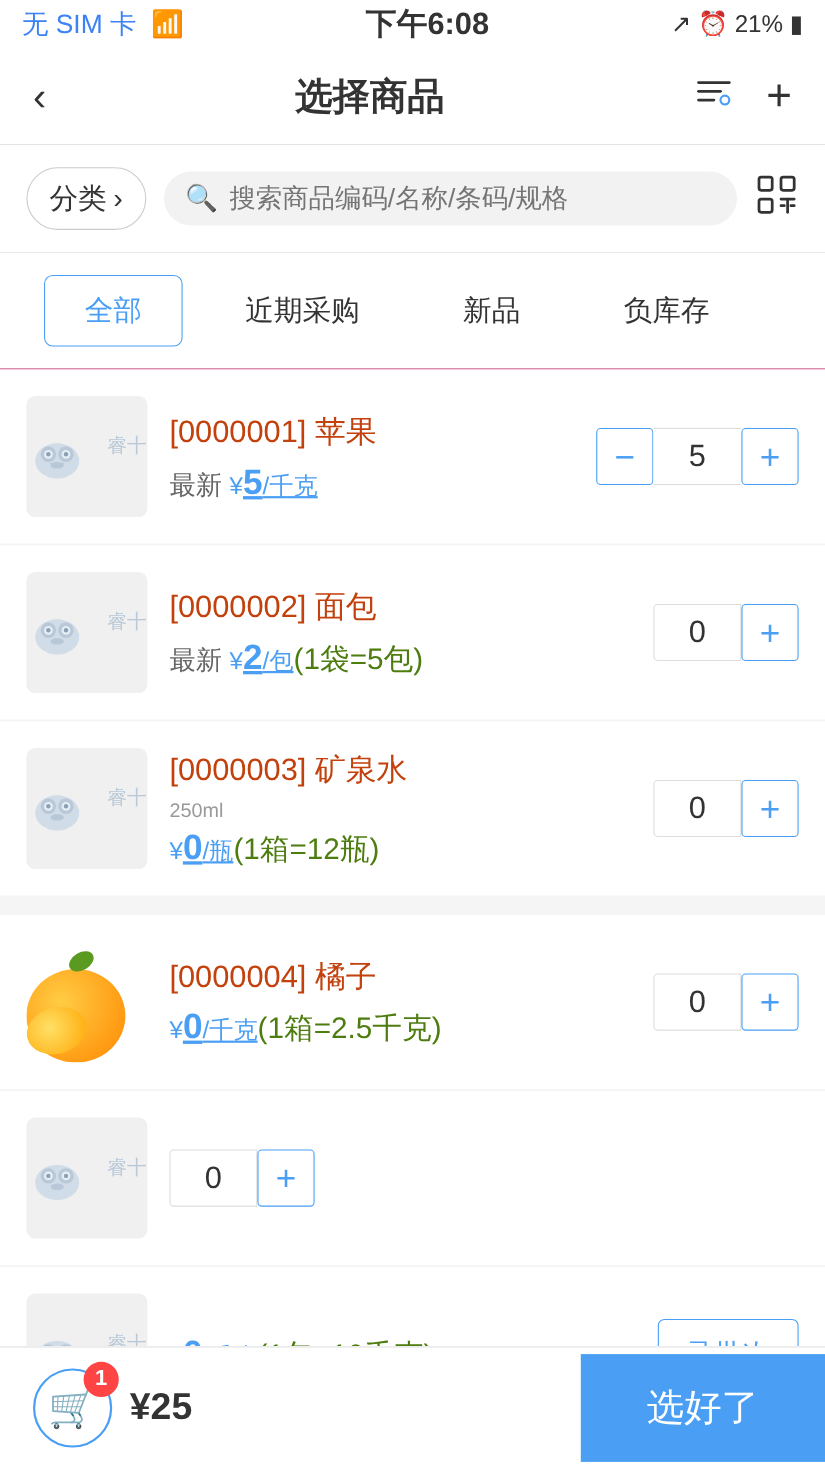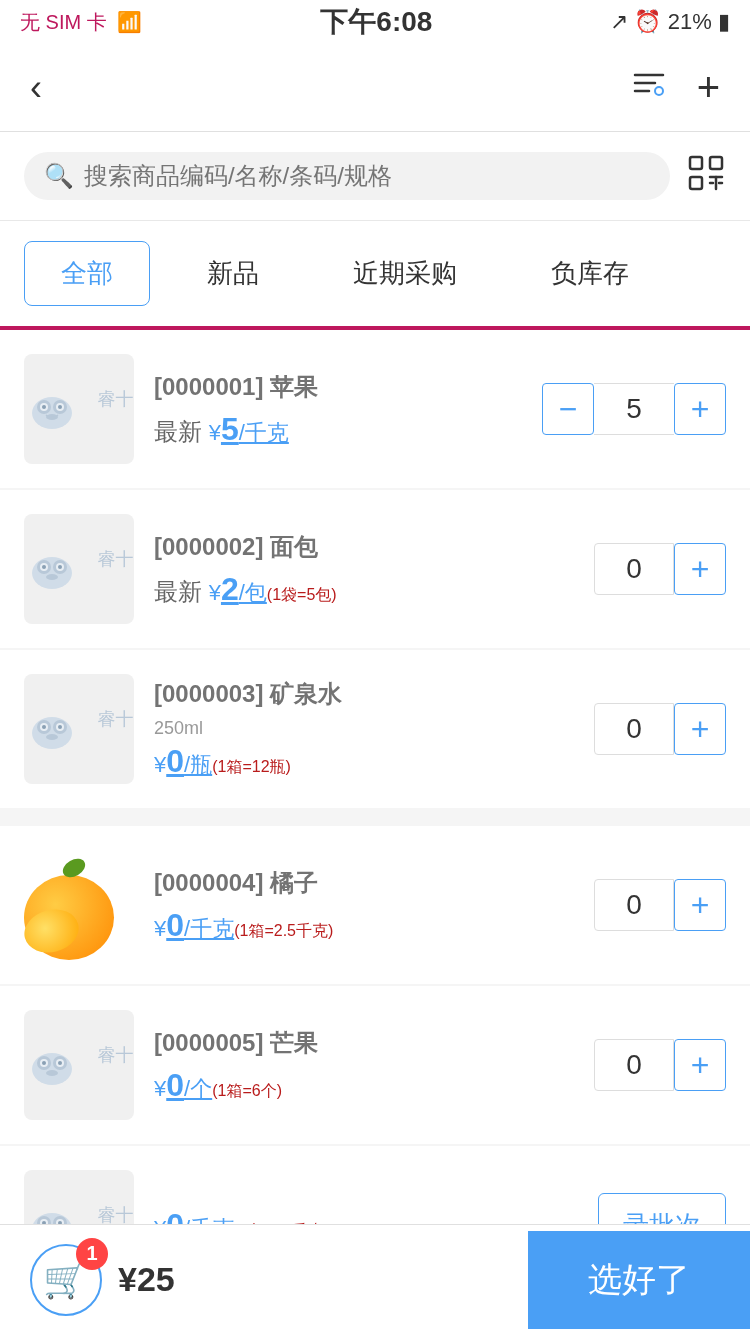--- a/index.html
+++ b/index.html
@@ -10,21 +10,21 @@
     .status-bar {
       background: #fff;
       height: 44px;
       display: flex;
       align-items: center;
       justify-content: space-between;
       padding: 0 20px;
       font-size: 26px;
       font-weight: 500;
     }
-    .status-left { font-size: 20px; color: #be185d; }
+    .status-left { font-size: 24px; color: #3b82f6; }
     .status-center { font-size: 28px; font-weight: 600; color: #333; }
     .status-right { display: flex; align-items: center; gap: 6px; font-size: 22px; color: #333; }
 
     
     .nav-bar {
       background: #fff;
       height: 88px;
       display: flex;
       align-items: center;
       justify-content: space-between;
@@ -76,23 +76,23 @@
       width: 100%;
       outline: none;
     }
     .scan-icon { color: #333; font-size: 30px; cursor: pointer; }
 
     
     .filter-tabs {
       background: #fff;
       display: flex;
       align-items: flex-end;
-      padding: 20px 24px;
+      padding: 20px 40px;
       gap: 20px;
-      border-bottom: 4px solid #be185d;
+      border-bottom: 1px solid #be185d;
     }
     .filter-tab {
       padding: 14px 36px;
       border-radius: 8px;
       font-size: 26px;
       cursor: pointer;
       border: 1px solid transparent;
       color: #333;
       background: #fff;
     }
@@ -129,27 +129,27 @@
       overflow: hidden;
     }
     .owl-logo {
       display: flex;
       flex-direction: row;
       align-items: flex-start;
       gap: 19px;
     }
 
     .product-info { flex: 1; }
-    .product-name { font-size: 24px; color: #737373; margin-bottom: 8px; font-weight: 700; }
+    .product-name { font-size: 28px; color: #c2410c; margin-bottom: 8px; font-weight: 400; }
     .product-spec { font-size: 18px; color: #999; margin-bottom: 4px; }
     .product-price { font-size: 24px; color: #333; }
     .price-currency { color: #4a9ff5; font-size: 22px; }
     .price-number { color: #4a9ff5; font-size: 32px; font-weight: 600; text-decoration: underline; }
     .price-unit { color: #4a9ff5; font-size: 22px; text-decoration: underline; }
-    .price-extra { color: #b91c1c; font-size: 16px; }
+    .price-extra { color: #4d7c0f; font-size: 27px; }
     .price-prefix { color: #666; font-size: 24px; }
 
     .quantity-control {
       display: flex;
       align-items: center;
       gap: 0;
       flex-shrink: 0;
     }
     .qty-btn {
       width: 52px;
@@ -266,55 +266,60 @@
   <span class="status-right">
     <span>↗</span>
     <span>⏰</span>
     <span>21%</span>
     <span>▮</span>
   </span>
 </div>
 
 <div class="nav-bar">
   <span class="nav-back">‹</span>
+  <span class="nav-title">选择商品</span>
   <div class="nav-actions">
     <span class="nav-filter-icon">
       <svg width="36" height="36" viewBox="0 0 36 36" fill="none">
         <line x1="4" y1="10" x2="32" y2="10" stroke="#333" stroke-width="2.5" stroke-linecap="round"></line>
         <line x1="4" y1="18" x2="24" y2="18" stroke="#333" stroke-width="2.5" stroke-linecap="round"></line>
         <line x1="4" y1="26" x2="18" y2="26" stroke="#333" stroke-width="2.5" stroke-linecap="round"></line>
         <circle cx="28" cy="26" r="4" stroke="#4a9ff5" stroke-width="2" fill="none"></circle>
       </svg>
     </span>
     <span class="nav-add-icon" style="font-size:40px; color:#333; font-weight:300;">+</span>
   </div>
 </div>
 
 <div class="search-bar">
+  <button class="category-btn">
+    <span>分类</span>
+    <span>›</span>
+  </button>
   <div class="search-input-wrap">
     <span class="search-icon">🔍</span>
     <input class="search-input" type="text" placeholder="搜索商品编码/名称/条码/规格" style="">
   </div>
   <span class="scan-icon">
     <svg width="40" height="40" viewBox="0 0 40 40" fill="none">
       <rect x="4" y="4" width="12" height="12" rx="2" stroke="#333" stroke-width="2.5" fill="none"></rect>
       <rect x="24" y="4" width="12" height="12" rx="2" stroke="#333" stroke-width="2.5" fill="none"></rect>
       <rect x="4" y="24" width="12" height="12" rx="2" stroke="#333" stroke-width="2.5" fill="none"></rect>
       <line x1="24" y1="24" x2="36" y2="24" stroke="#333" stroke-width="2.5" stroke-linecap="round"></line>
       <line x1="30" y1="24" x2="30" y2="36" stroke="#333" stroke-width="2.5" stroke-linecap="round"></line>
       <line x1="24" y1="30" x2="27" y2="30" stroke="#333" stroke-width="2.5" stroke-linecap="round"></line>
       <line x1="33" y1="30" x2="36" y2="30" stroke="#333" stroke-width="2.5" stroke-linecap="round"></line>
     </svg>
   </span>
 </div>
 
 <div class="filter-tabs">
   <button class="filter-tab active">全部</button>
+  <button class="filter-tab">近期采购</button>
   <button class="filter-tab">新品</button>
-  <button class="filter-tab">近期采购</button>
   <button class="filter-tab">负库存</button>
 </div>
 
 <div class="product-list">
 
   <div class="product-item">
     <div class="product-image">
       <div class="owl-logo">
         <svg width="54" height="44" viewBox="0 0 54 44" fill="none">
           <ellipse cx="27" cy="26" rx="20" ry="16" fill="#d0dce8"></ellipse>
@@ -433,26 +438,20 @@
           <circle cx="35" cy="20" r="7" fill="#b8c8d8"></circle>
           <circle cx="19" cy="20" r="4" fill="#e8eef4"></circle>
           <circle cx="35" cy="20" r="4" fill="#e8eef4"></circle>
           <circle cx="19" cy="20" r="2" fill="#8aa0b4"></circle>
           <circle cx="35" cy="20" r="2" fill="#8aa0b4"></circle>
           <ellipse cx="27" cy="30" rx="6" ry="3" fill="#b8c8d8"></ellipse>
         </svg>
         <span style="font-size:18px;color:#b8c8d8;">睿十</span>
       </div>
     </div>
-    <div class="product-info">
-      <div class="product-name">[0000005] 芒果</div>
-      <div class="product-price">
-        <span class="price-currency">¥</span><span class="price-number">0</span><span class="price-unit">/个</span><span class="price-extra">(1箱=6个)</span>
-      </div>
-    </div>
     <div class="quantity-control">
       <input class="qty-input" type="text" value="0" style="border-radius: 4px 0px 0px 4px; border-right: 1px solid rgb(221, 221, 221); border-left: 1px solid rgb(221, 221, 221);">
       <button class="qty-btn qty-btn-plus">+</button>
     </div>
   </div>
 
   <div class="product-item">
     <div class="product-image">
       <div class="owl-logo">
         <svg width="54" height="44" viewBox="0 0 54 44" fill="none">

